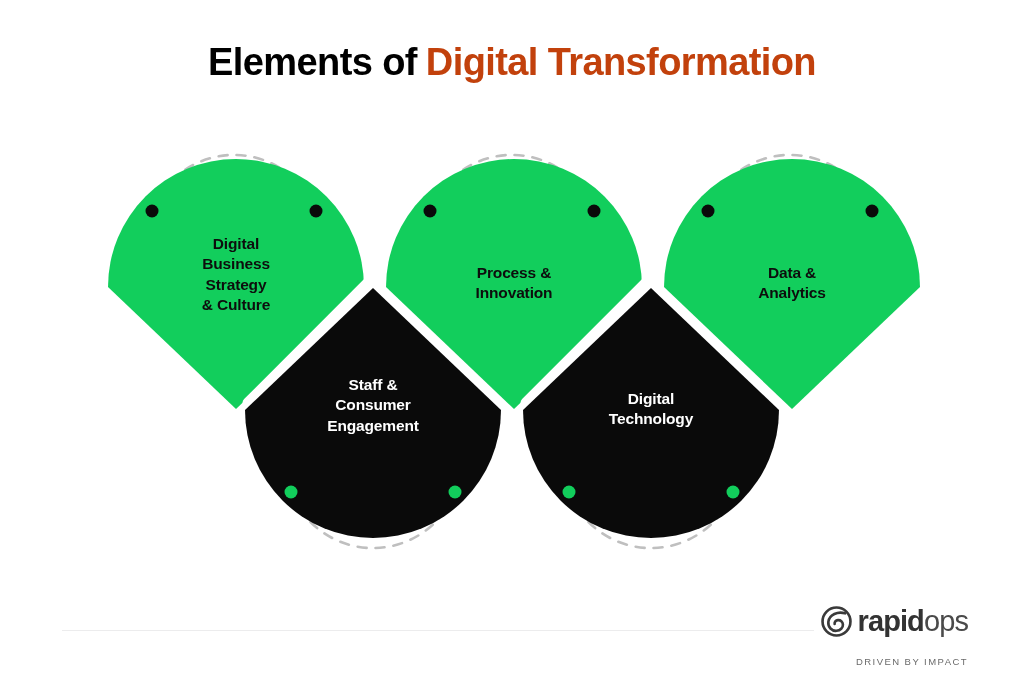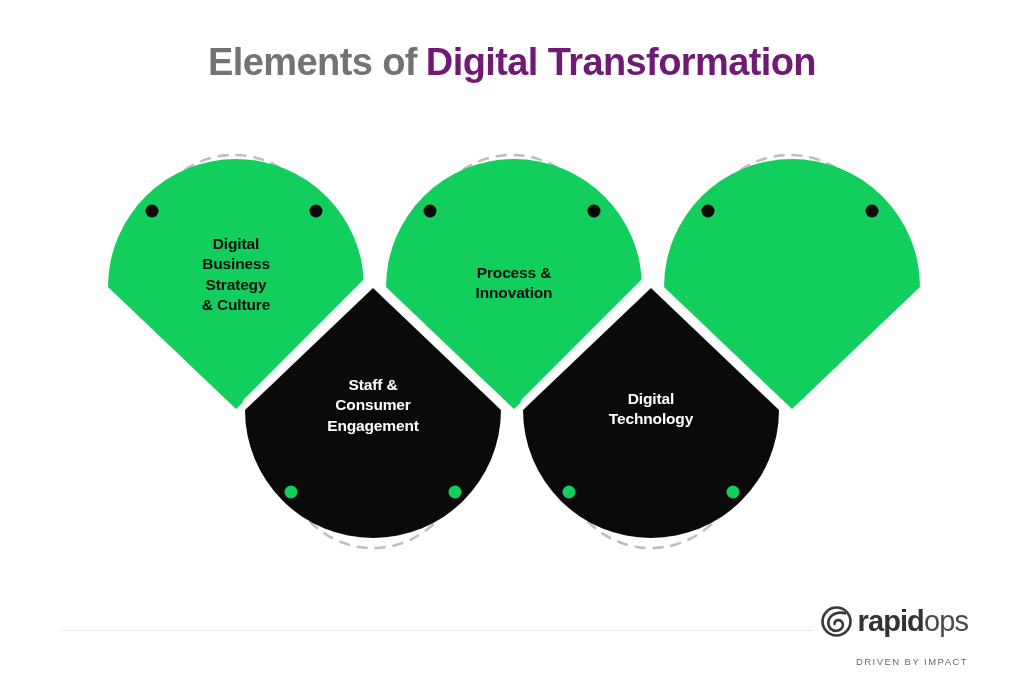--- a/index.html
+++ b/index.html
@@ -23,22 +23,22 @@
     top: 40px;
     left: 0;
     width: 1024px;
     text-align: center;
     font-size: 38px;
     font-weight: bold;
     letter-spacing: -0.6px;
     line-height: 1.18;
     white-space: nowrap;
   }
-  #page-title .t-dark  { color: #737373; text-align: center; }
-  #page-title .t-green { color: #701a75; }
+  #page-title .t-dark  { color: #000000; text-align: center; }
+  #page-title .t-green { color: #c2410c; }
   #page-title .t-sp    { display: inline-block; width: 9px; }
 
   
   #diagram-stage {
     position: absolute;
     left: 0;
     top: 0;
     width: 836px;
     height: 692px;
   }
@@ -175,20 +175,22 @@
   <div class="node-label on-green" style="left:434px; top:263px; width:160px;">Process &amp;
 Innovation</div>
 
   <div class="node-label on-black" style="left:293px; top:375px; width:160px;">Staff &amp;
 Consumer
 Engagement</div>
 
   <div class="node-label on-black" style="left:571px; top:389px; width:160px;">Digital
 Technology</div>
 
+  <div class="node-label on-green" style="left:712px; top:263px; width:160px;">Data &amp;
+Analytics</div>
 </div>
 
 <div id="footer-divider"></div>
 
 <div id="brand-logo">
   <div class="brand-row">
     <svg class="brand-mark" viewBox="0 0 40 40" xmlns="http://www.w3.org/2000/svg">
       <circle cx="20" cy="20" r="18" fill="none" stroke="#3a3a3a" stroke-width="3.4"></circle>
       <path d="M31 9.5 C 22 6.5 10.5 11 9.5 20.5 C 8.8 27.5 14 32.5 20 32 C 25 31.6 28.5 28 28.3 24 C 28.1 20.4 25.2 17.8 21.8 18.2 C 19 18.5 17.2 20.8 17.6 23.2" fill="none" stroke="#3a3a3a" stroke-width="3.4" stroke-linecap="round"></path>
     </svg>

